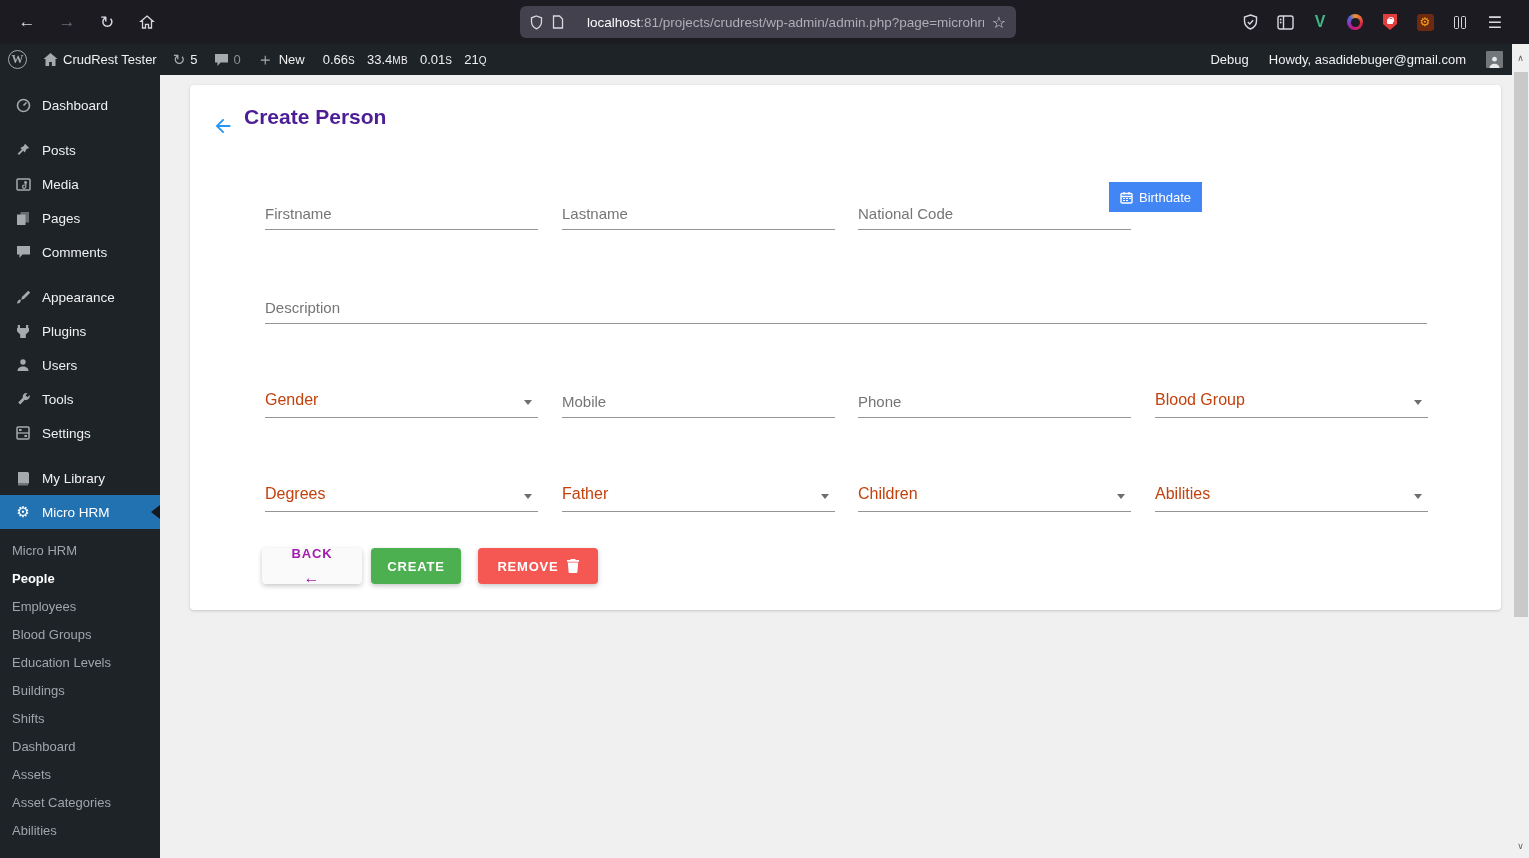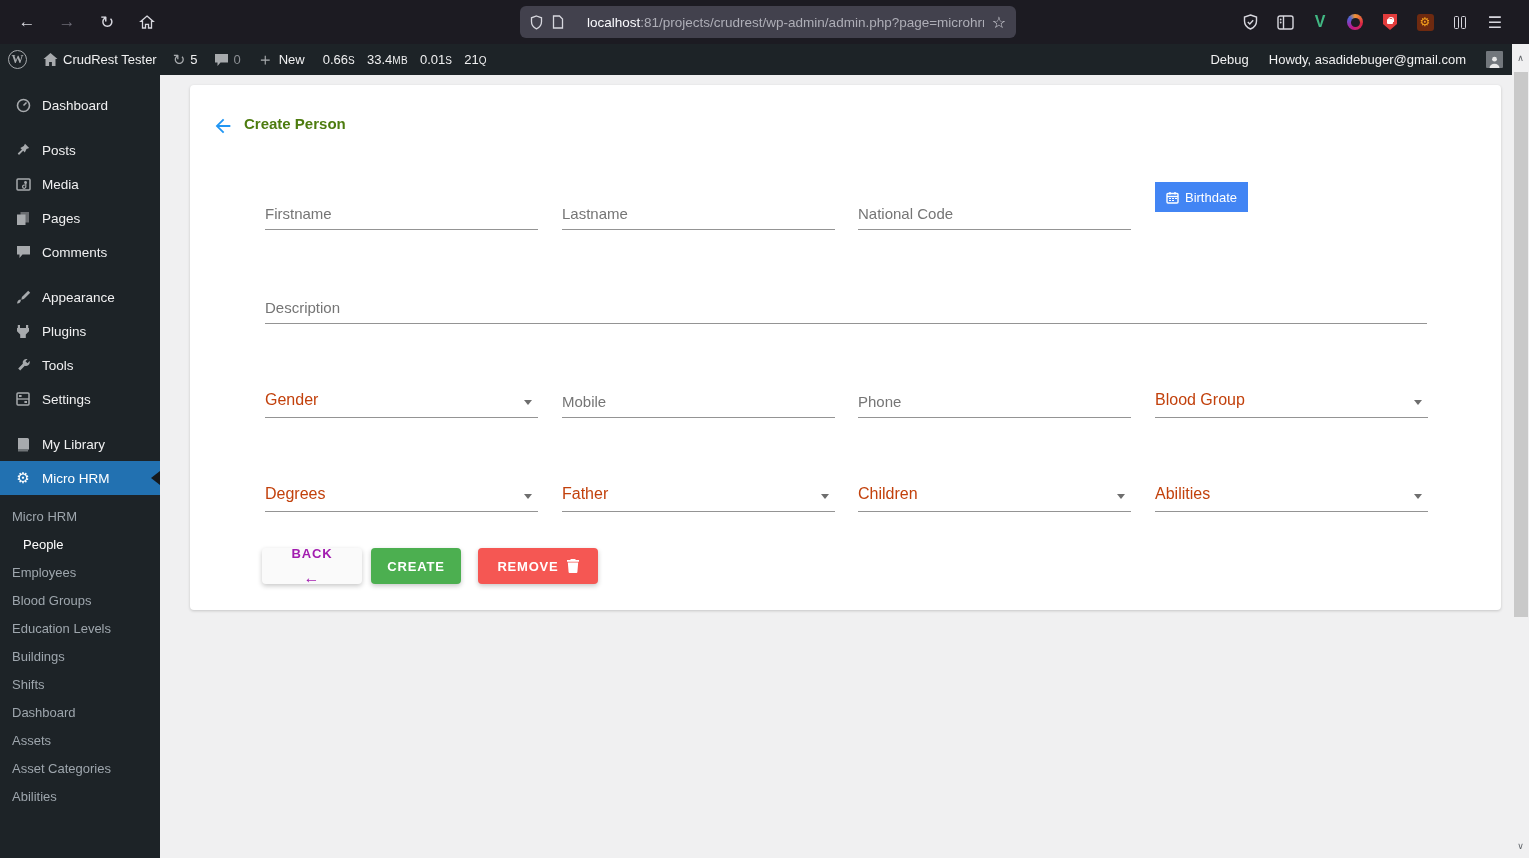--- a/index.html
+++ b/index.html
@@ -50,40 +50,40 @@
   .sidebar { position:absolute; left:0; top:75px; width:160px; height:783px; background:#1d2327; overflow:hidden; }
   .s-pad { height:13px; }
   .s-gap { height:11px; }
   .s-item { height:34px; display:flex; align-items:center; color:#f0f0f1; font-size:13.5px; cursor:pointer; position:relative; }
   .s-ico { width:20px; margin-left:13px; margin-right:9px; color:#a7aaad; display:flex; align-items:center; justify-content:center; }
   .s-item.active { background:#2271b1; color:#fff; }
   .s-item.active .s-ico { color:#fff; font-size:15px; }
   .cur-arrow { position:absolute; right:0; top:50%; transform:translateY(-50%); width:0; height:0; border-style:solid; border-width:7px 9px 7px 0; border-color:transparent #16191c transparent transparent; }
   .s-sub { padding-top:7px; }
   .s-sub-item { height:28px; display:flex; align-items:center; padding-left:12px; color:#9ea6ad; font-size:13px; cursor:pointer; }
-  .s-sub-item.cur { color:#fff; font-weight:400;margin-left:11px; }
+  .s-sub-item.cur { color:#fff; font-weight:700; }
   svg.si { display:block; }
 
   
   .content { position:absolute; left:160px; top:75px; width:1352px; height:783px; background:#f0f0f1; }
   .card { position:absolute; left:30px; top:10px; width:1311px; height:525px; background:#fff; border-radius:4px; box-shadow:0 1px 3px rgba(0,0,0,.18); }
   .back-arrow { position:absolute; left:22px; top:30px; width:22px; height:22px; color:#2196f3; cursor:pointer; }
-  .page-title { position:absolute; left:54px; top:30px; font-size:15px; font-weight:700; color:#4d7c0f; }
+  .page-title { position:absolute; left:54px; top:20px; font-size:21px; font-weight:700; color:#4c1d95; }
 
   .fld { position:absolute; height:34px; border-bottom:1px solid #949494; }
   .fld input { width:100%; border:none; outline:none; background:transparent; font:15px "Liberation Sans",sans-serif; color:#0c4a6e; position:absolute; bottom:7px; left:0; }
   .fld input::placeholder { color:#757575; opacity:1; }
   .sel-label { position:absolute; left:0; bottom:8px; font-size:16px; color:#c2410c; }
   .dd { position:absolute; right:6px; bottom:12px; width:0; height:0; border-left:4.5px solid transparent; border-right:4.5px solid transparent; border-top:5px solid #6e6e6e; }
 
   .row1 { top:111px; } .rowd { top:205px; } .row2 { top:299px; } .row3 { top:393px; }
   .c1 { left:75px; width:273px; } .c2 { left:372px; width:273px; } .c3 { left:668px; width:273px; } .c4 { left:965px; width:273px; }
   .cd { left:75px; width:1162px; }
 
-  .btn-birth { position:absolute; left:965px; top:97px; width:93px; height:30px; background:#4285f4; color:#fff; border:none; border-radius:0; font:13px "Liberation Sans",sans-serif; display:flex; align-items:center; justify-content:center; gap:6px; cursor:pointer; }
+  .btn-birth { position:absolute; left:919px; top:97px; width:93px; height:30px; background:#4285f4; color:#fff; border:none; border-radius:0; font:13px "Liberation Sans",sans-serif; display:flex; align-items:center; justify-content:center; gap:6px; cursor:pointer; }
 
   .btn { position:absolute; top:463px; height:36px; border:none; border-radius:4px; font:700 13px "Liberation Sans",sans-serif; letter-spacing:.8px; display:flex; align-items:center; justify-content:center; gap:8px; cursor:pointer; box-shadow:0 2px 5px rgba(0,0,0,.22); }
   .btn-back { left:72px; width:100px; background:#fafafa; color:#a21caf;flex-direction:column; }
   .btn-back .arr { font-size:16px; font-weight:700; }
   .btn-create { left:181px; width:90px; background:#4caf50; color:#fff; }
   .btn-remove { left:288px; width:120px; background:#f55753; color:#fff; }
 
   
   .scrollbar { position:absolute; right:0; top:44px; width:17px; height:814px; background:#f0f0f1; }
   .sb-arrow { position:absolute; left:0; width:17px; height:17px; color:#5f6368; font-size:9px; display:flex; align-items:center; justify-content:center; }
@@ -257,20 +257,29 @@
   <div class="s-item">
     <span class="s-ico">
       <svg class="si" width="14" height="15" viewBox="0 0 14 15">
           <path d="M4 1v3h6V1h2.2v3H13v3.2L9.8 10.4V14H4.2v-3.6L1 7.2V4h.8V1z" fill="currentColor"></path>
         </svg>
     </span>
     <span class="s-lbl">Plugins</span>
   </div>
   <div class="s-item">
     <span class="s-ico">
+      <svg class="si" width="14" height="14" viewBox="0 0 14 14">
+          <circle cx="7" cy="4" r="2.7" fill="currentColor"></circle>
+          <path d="M1.5 13c0-3 2.4-4.6 5.5-4.6s5.5 1.6 5.5 4.6z" fill="currentColor"></path>
+        </svg>
+    </span>
+    <span class="s-lbl">Users</span>
+  </div>
+  <div class="s-item">
+    <span class="s-ico">
       <svg class="si" width="15" height="15" viewBox="0 0 15 15">
           <path d="M13.8 4.2a3.8 3.8 0 0 1-5 3.6l-4.6 4.6-2-2 4.6-4.6a3.8 3.8 0 0 1 4.8-4.7L9.5 3.2l2 2 2.1-2.1c.1.3.2.7.2 1.1z" fill="currentColor"></path>
         </svg>
     </span>
     <span class="s-lbl">Tools</span>
   </div>
   <div class="s-item">
     <span class="s-ico">
       <svg class="si" width="14" height="14" viewBox="0 0 14 14">
           <rect x="1" y="1" width="12" height="12" rx="1" fill="none" stroke="currentColor" stroke-width="1.5"></rect>

